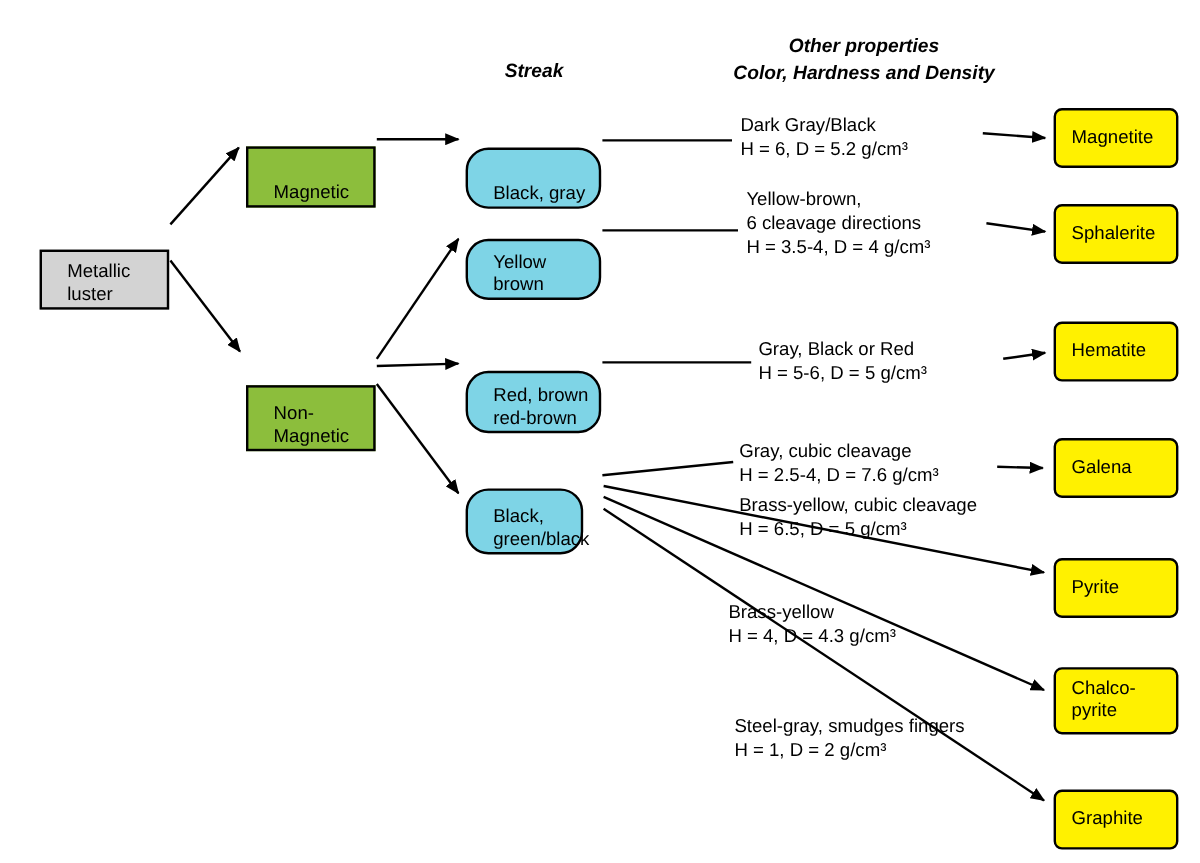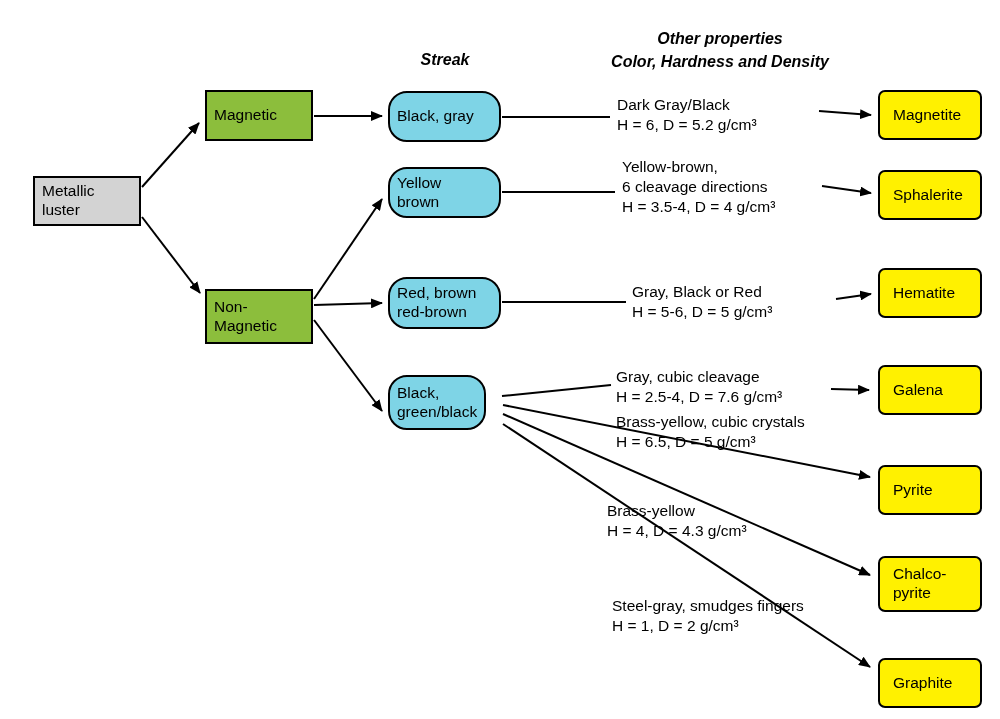--- a/index.html
+++ b/index.html
@@ -33,24 +33,25 @@
     line-height: 23px;
     text-align: center;
   }
   .hdr span { display: block; }
 
   .node {
     position: absolute;
     border: 2px solid #000;
     display: flex;
     flex-direction: column;
-    justify-content: center;
+    justify-content: flex-end;
     font-size: 15.5px;
     line-height: 1.22;
-    padding-left: 7px;
+    padding-left: 21px;
+    margin-top: 32px;
   }
   .node.gray  { background: var(--luster-box, #d3d3d3); }
   .node.green { background: var(--branch-box, #8cbe3c); }
   .node.cyan  { background: var(--streak-box, #7ed4e6); border-radius: 19px; }
 
   .prop {
     position: absolute;
     font-size: 15.5px;
     line-height: 20px;
     white-space: nowrap;
@@ -148,21 +149,21 @@
   </div>
   <div class="prop" style="left:632px;top:282px">
     <span>Gray, Black or Red</span>
     <span>H = 5-6, D = 5 g/cm³</span>
   </div>
   <div class="prop" style="left:616px;top:367px">
     <span>Gray, cubic cleavage</span>
     <span>H = 2.5-4, D = 7.6 g/cm³</span>
   </div>
   <div class="prop" style="left:616px;top:412px">
-    <span>Brass-yellow, cubic crystals</span>
+    <span>Brass-yellow, cubic cleavage</span>
     <span>H = 6.5, D = 5 g/cm³</span>
   </div>
   <div class="prop" style="left:607px;top:501px">
     <span>Brass-yellow</span>
     <span>H = 4, D = 4.3 g/cm³</span>
   </div>
   <div class="prop" style="left:612px;top:596px">
     <span>Steel-gray, smudges fingers</span>
     <span>H = 1, D = 2 g/cm³</span>
   </div>

